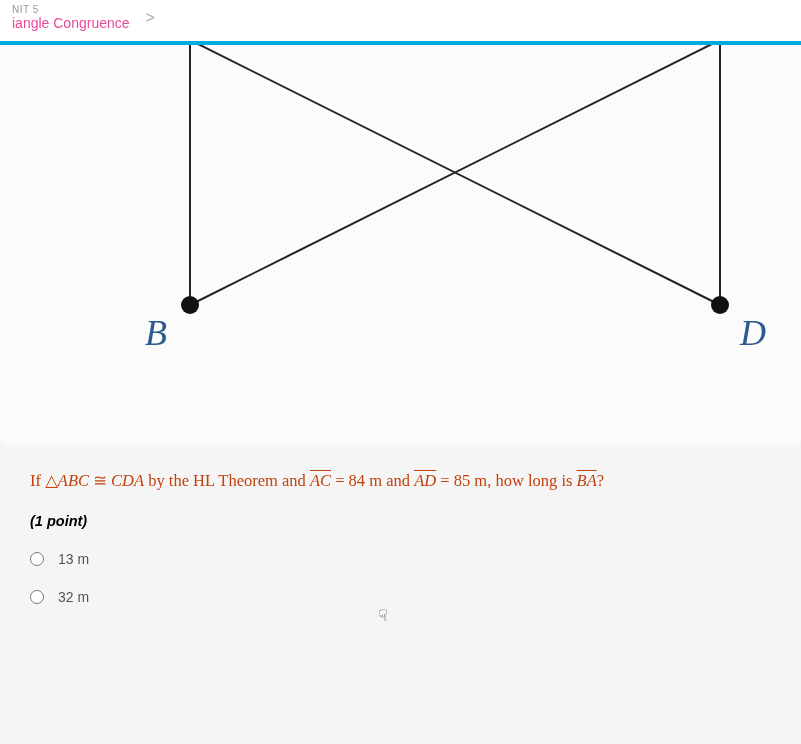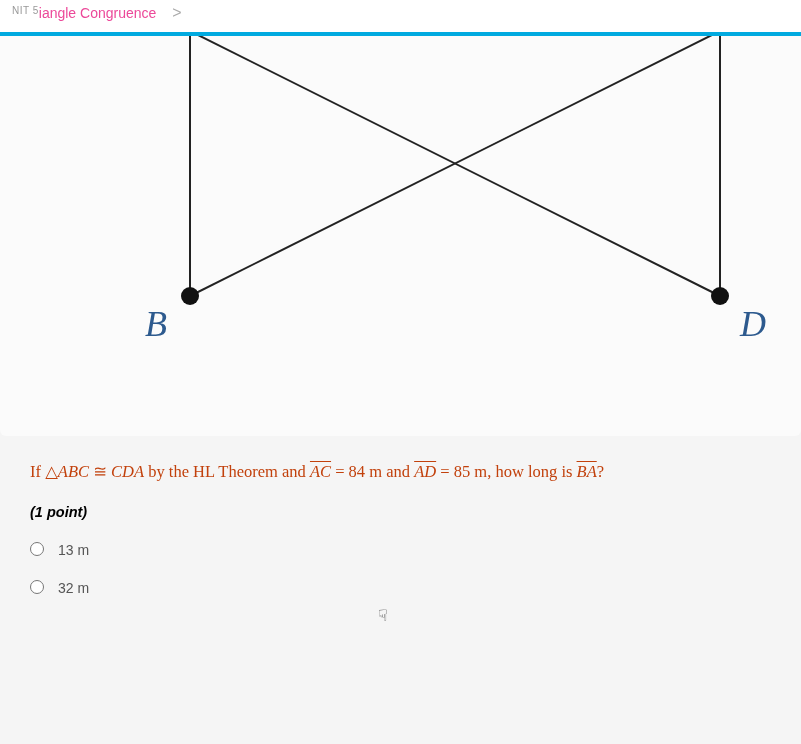--- a/index.html
+++ b/index.html
@@ -16,21 +16,21 @@
     }
     .breadcrumb {
       display: flex;
       align-items: center;
       padding: 4px 0 10px 0;
       background: #fff;
       border-bottom: 4px solid #00aae0;
     }
     .breadcrumb-item {
       display: flex;
-      flex-direction: row;
+      flex-direction: column;
       padding: 0 12px;
     }
     .breadcrumb-unit {
       font-size: 10px;
       color: #999;
       text-transform: uppercase;
       letter-spacing: 0.5px;
     }
     .breadcrumb-title {
       font-size: 14px;
@@ -77,21 +77,21 @@
       font-weight: bold;
       color: #000000;
       font-size: 14.5px;
       margin-top: 22px;
     }
     .options {
       margin-top: 22px;
     }
     .option {
       display: flex;
-      align-items: flex-start;
+      align-items: center;
       margin-bottom: 22px;
       cursor: pointer;
     }
     .option input[type="radio"] {
       width: 14px;
       height: 14px;
       margin-right: 14px;
       accent-color: #555;
     }
     .option-label {

